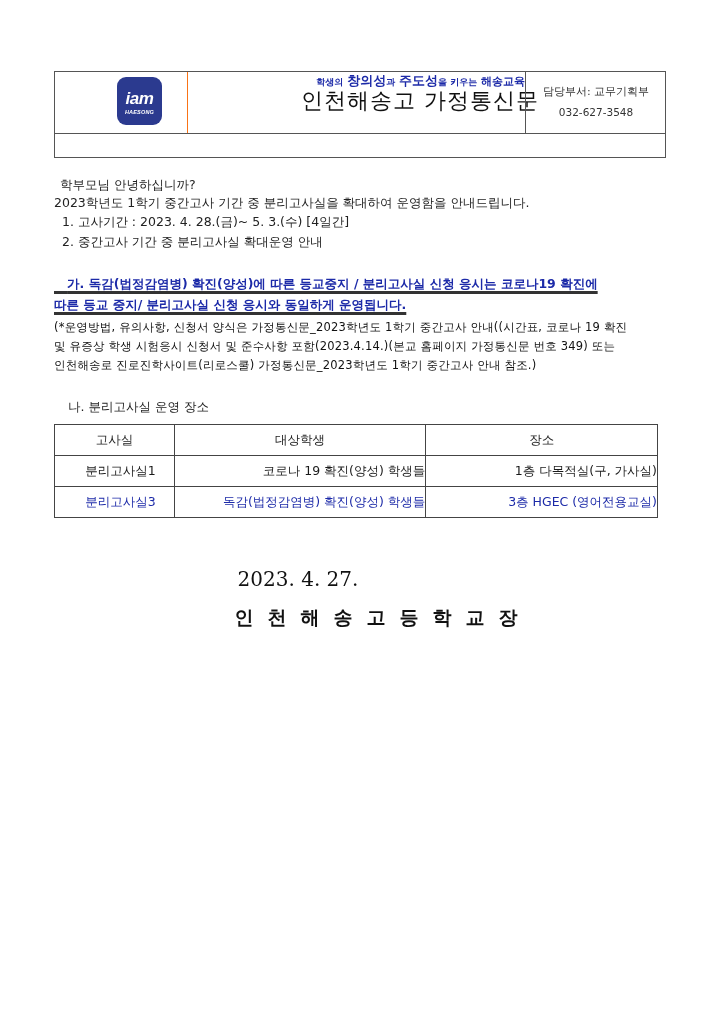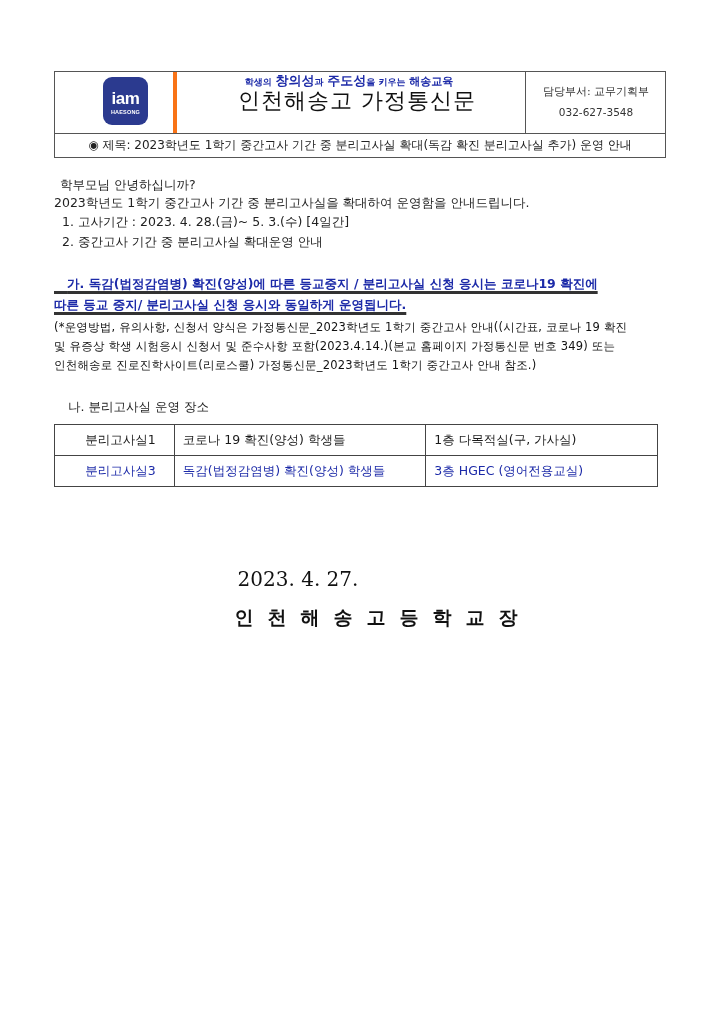--- a/index.html
+++ b/index.html
@@ -3,48 +3,48 @@
 <meta charset="utf-8">
 <style>
   html, body { margin:0; padding:0; background:#ffffff; }
   body { width:720px; height:1018px; position:relative; overflow:hidden;
          font-family:"DejaVu Sans","Liberation Sans",sans-serif; color:#1a1a1a; }
   .abs { position:absolute; }
 
   
   .hdr { left:54px; top:71px; width:612px; height:87px; border:1px solid #555; box-sizing:border-box; }
   .hdr-top { position:absolute; left:0; top:0; width:100%; height:61px; border-bottom:1px solid #555; }
-  .hdr-logo-cell { position:absolute; left:0; top:0; width:118px; height:61px; border-right:4px solid #f97316; }
-  .hdr-mid-cell { position:absolute; left:118px; top:0; width:352px; height:61px; text-align:center; }
+  .hdr-logo-cell { position:absolute; left:14px; top:0; width:118px; height:61px; border-right:1px solid #f97316;font-style:italic; }
+  .hdr-mid-cell { position:absolute; left:118px; top:0; width:352px; height:61px; text-align:right; }
   .hdr-right-cell { position:absolute; left:470px; top:0; width:140px; height:61px; border-left:1px solid #555; text-align:center; }
   .logo { position:absolute; left:48px; top:5px; width:45px; height:48px; background:#2b3a8f; border-radius:9px;
           color:#fff; text-align:center; }
   .logo-tiny { position:absolute; left:0; width:100%; top:12px; font-size:2px; height:2px; }
   .logo-iam { position:absolute; left:0; width:100%; top:13px; font-size:17px; font-weight:bold; line-height:18px;
               font-family:"Liberation Sans",sans-serif; letter-spacing:-0.5px; }
   .logo-hs { position:absolute; left:0; width:100%; top:32px; font-size:5.5px; font-weight:bold; line-height:6px;
              font-family:"Liberation Sans",sans-serif; letter-spacing:0.2px; }
   .slogan { position:absolute; left:0; width:100%; top:2px; font-size:11px; font-weight:bold; color:#1c2aa8; line-height:14px; }
   .slogan .big { font-size:13px; }
   .slogan .sm { font-size:9px; }
-  .paper-title { position:absolute; left:8px; width:100%; top:16px; font-size:22px; color:#111; line-height:26px; letter-spacing:1px; }
+  .paper-title { position:absolute; left:14px; width:100%; top:16px; font-size:22px; color:#111; line-height:26px; letter-spacing:1px; }
   .url { position:absolute; left:0; width:100%; top:44px; font-size:11px; color:#222; line-height:14px; }
   .dept { position:absolute; left:0; width:100%; top:13px; font-size:11px; color:#333; line-height:14px; }
   .phone { position:absolute; left:0; width:100%; top:33px; font-size:10.5px; color:#333; line-height:14px; }
   .subject { position:absolute; left:0; top:61px; width:100%; height:25px; line-height:24px; font-size:12px; text-align:center; color:#222; }
 
   
   .t { font-size:12.5px; line-height:16px; color:#222; white-space:nowrap; }
   .hl { font-size:12.5px; line-height:17px; color:#1c2aa8; font-weight:bold; white-space:nowrap;
         text-decoration:underline; text-decoration-thickness:3px; text-decoration-color:#333; text-underline-offset:3px; }
   .note { font-size:11.5px; line-height:18px; color:#111; white-space:nowrap; letter-spacing:0.2px; }
 
   
   table.rooms { position:absolute; left:54px; top:424px; width:604px; border-collapse:collapse; font-size:12.5px; }
-  table.rooms td, table.rooms th { border:1px solid #444; height:30px; padding:0; font-weight:normal; }
+  table.rooms td, table.rooms th { border:1px solid #444; height:30px; padding:0; font-weight:normal;text-align:right; }
   table.rooms th { text-align:center; color:#222; }
   table.rooms td { padding-left:8px; }
   table.rooms td.c1 { text-align:center; padding-left:12px; }
   .blue { color:#1c2aa8; }
 
   .date { left:0; width:596px; top:567px; text-align:center; font-family:"DejaVu Serif","Liberation Serif",serif;
           font-size:20px; line-height:24px; color:#111; }
   .school { left:0; width:720px; top:604px; text-align:center; font-family:"DejaVu Serif","Liberation Serif",serif;
             font-size:19px; font-weight:bold; line-height:26px; color:#111; letter-spacing:14px;margin-left:23px; }
 </style>
@@ -67,24 +67,20 @@
         <span class="big">주도성</span><span class="sm">을 키우는</span>
         <span>해송교육</span>
       </div>
       <div class="paper-title">인천해송고 가정통신문</div>
     </div>
     <div class="hdr-right-cell">
       <div class="dept">담당부서: 교무기획부</div>
       <div class="phone">032-627-3548</div>
     </div>
   </div>
-  <div class="subject">
-    <span>◉</span>
-    <span>제목: 2023학년도 1학기 중간고사 기간 중 분리고사실 확대(독감 확진 분리고사실 추가) 운영 안내</span>
-  </div>
 </div>
 
 <div class="abs t" style="left:60px; top:177px;">학부모님 안녕하십니까?</div>
 <div class="abs t" style="left:54px; top:195px;">2023학년도 1학기 중간고사 기간 중 분리고사실을 확대하여 운영함을 안내드립니다.</div>
 <div class="abs t" style="left:62px; top:214px;">1. 고사기간 : 2023. 4. 28.(금)~ 5. 3.(수) [4일간]</div>
 <div class="abs t" style="left:62px; top:234px;">2. 중간고사 기간 중 분리고사실 확대운영 안내</div>
 
 <div class="abs hl" style="left:54px; top:275px;">&nbsp;&nbsp;&nbsp;<span>가. 독감(법정감염병) 확진(양성)에 따른 등교중지 / 분리고사실 신청 응시는 코로나19 확진에</span></div>
 <div class="abs hl" style="left:54px; top:296px;">따른 등교  중지/ 분리고사실 신청 응시와 동일하게 운영됩니다.</div>
 
@@ -94,20 +90,25 @@
 
 <div class="abs t" style="left:68px; top:399px;">나. 분리고사실 운영 장소</div>
 
 <table class="rooms">
   <colgroup>
       <col style="width:120px">
       <col style="width:252px">
       <col style="width:232px">
     </colgroup>
   <tbody>
+      <tr>
+    <th>고사실</th>
+    <th>대상학생</th>
+    <th>장소</th>
+  </tr>
   <tr>
     <td class="c1">분리고사실1</td>
     <td>코로나 19 확진(양성) 학생들</td>
     <td>1층 다목적실(구, 가사실)</td>
   </tr>
   <tr class="blue">
     <td class="c1">분리고사실3</td>
     <td>독감(법정감염병) 확진(양성) 학생들</td>
     <td>3층 HGEC (영어전용교실)</td>
   </tr>

